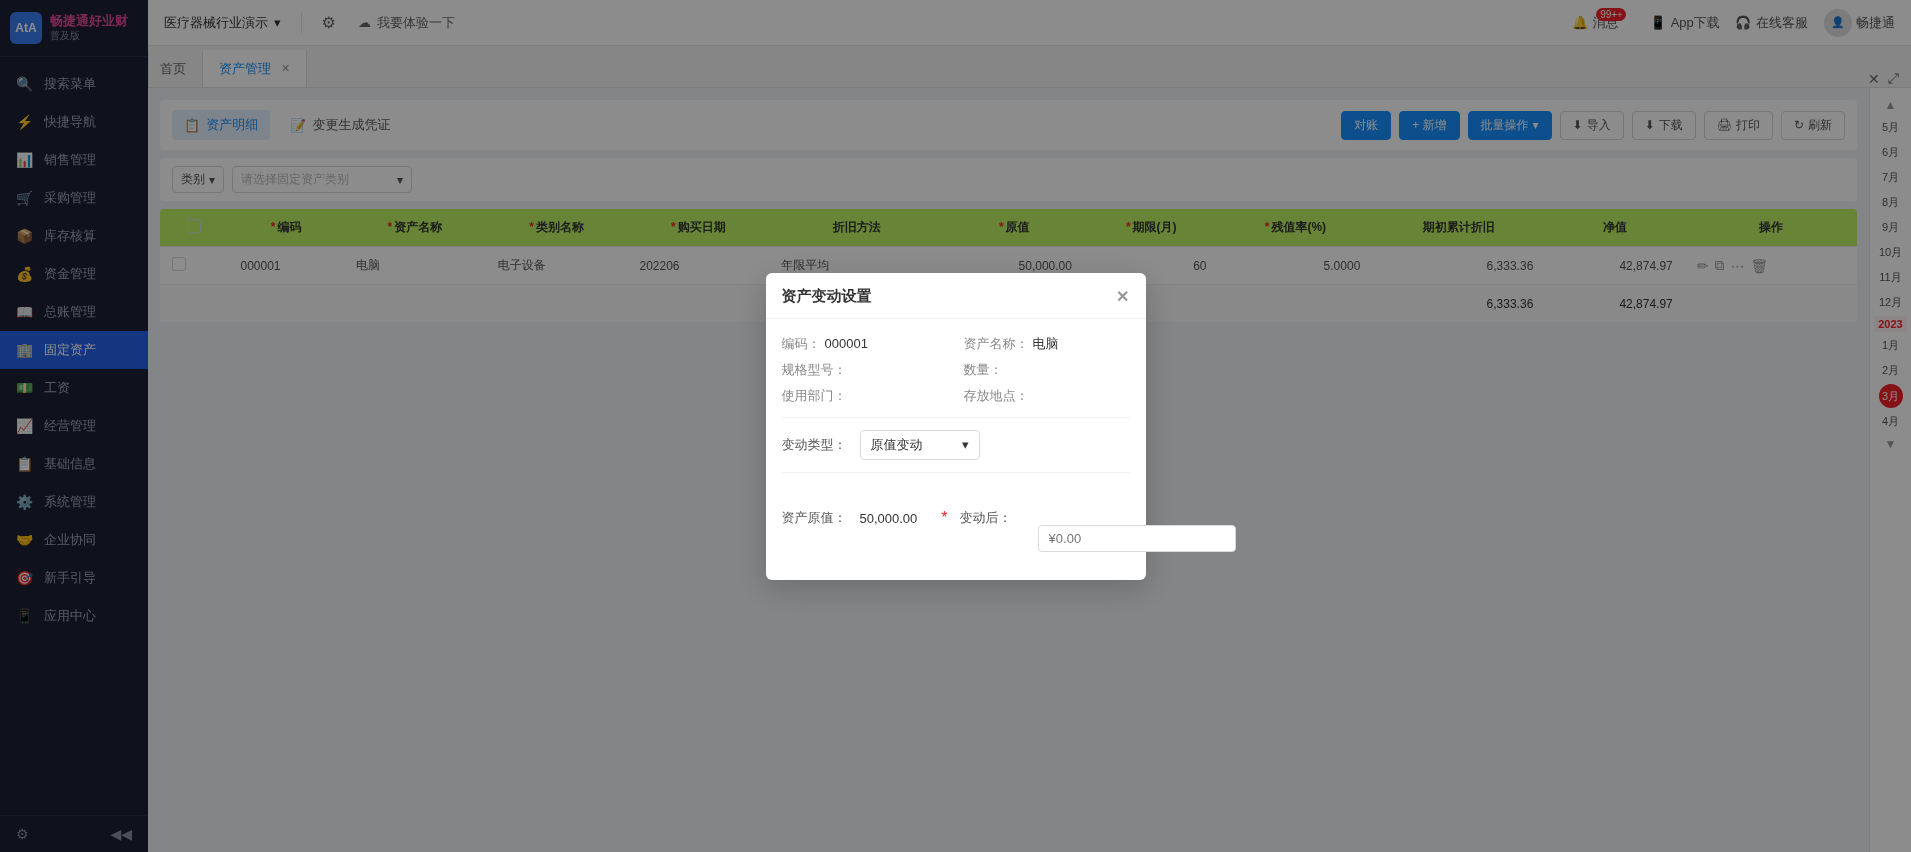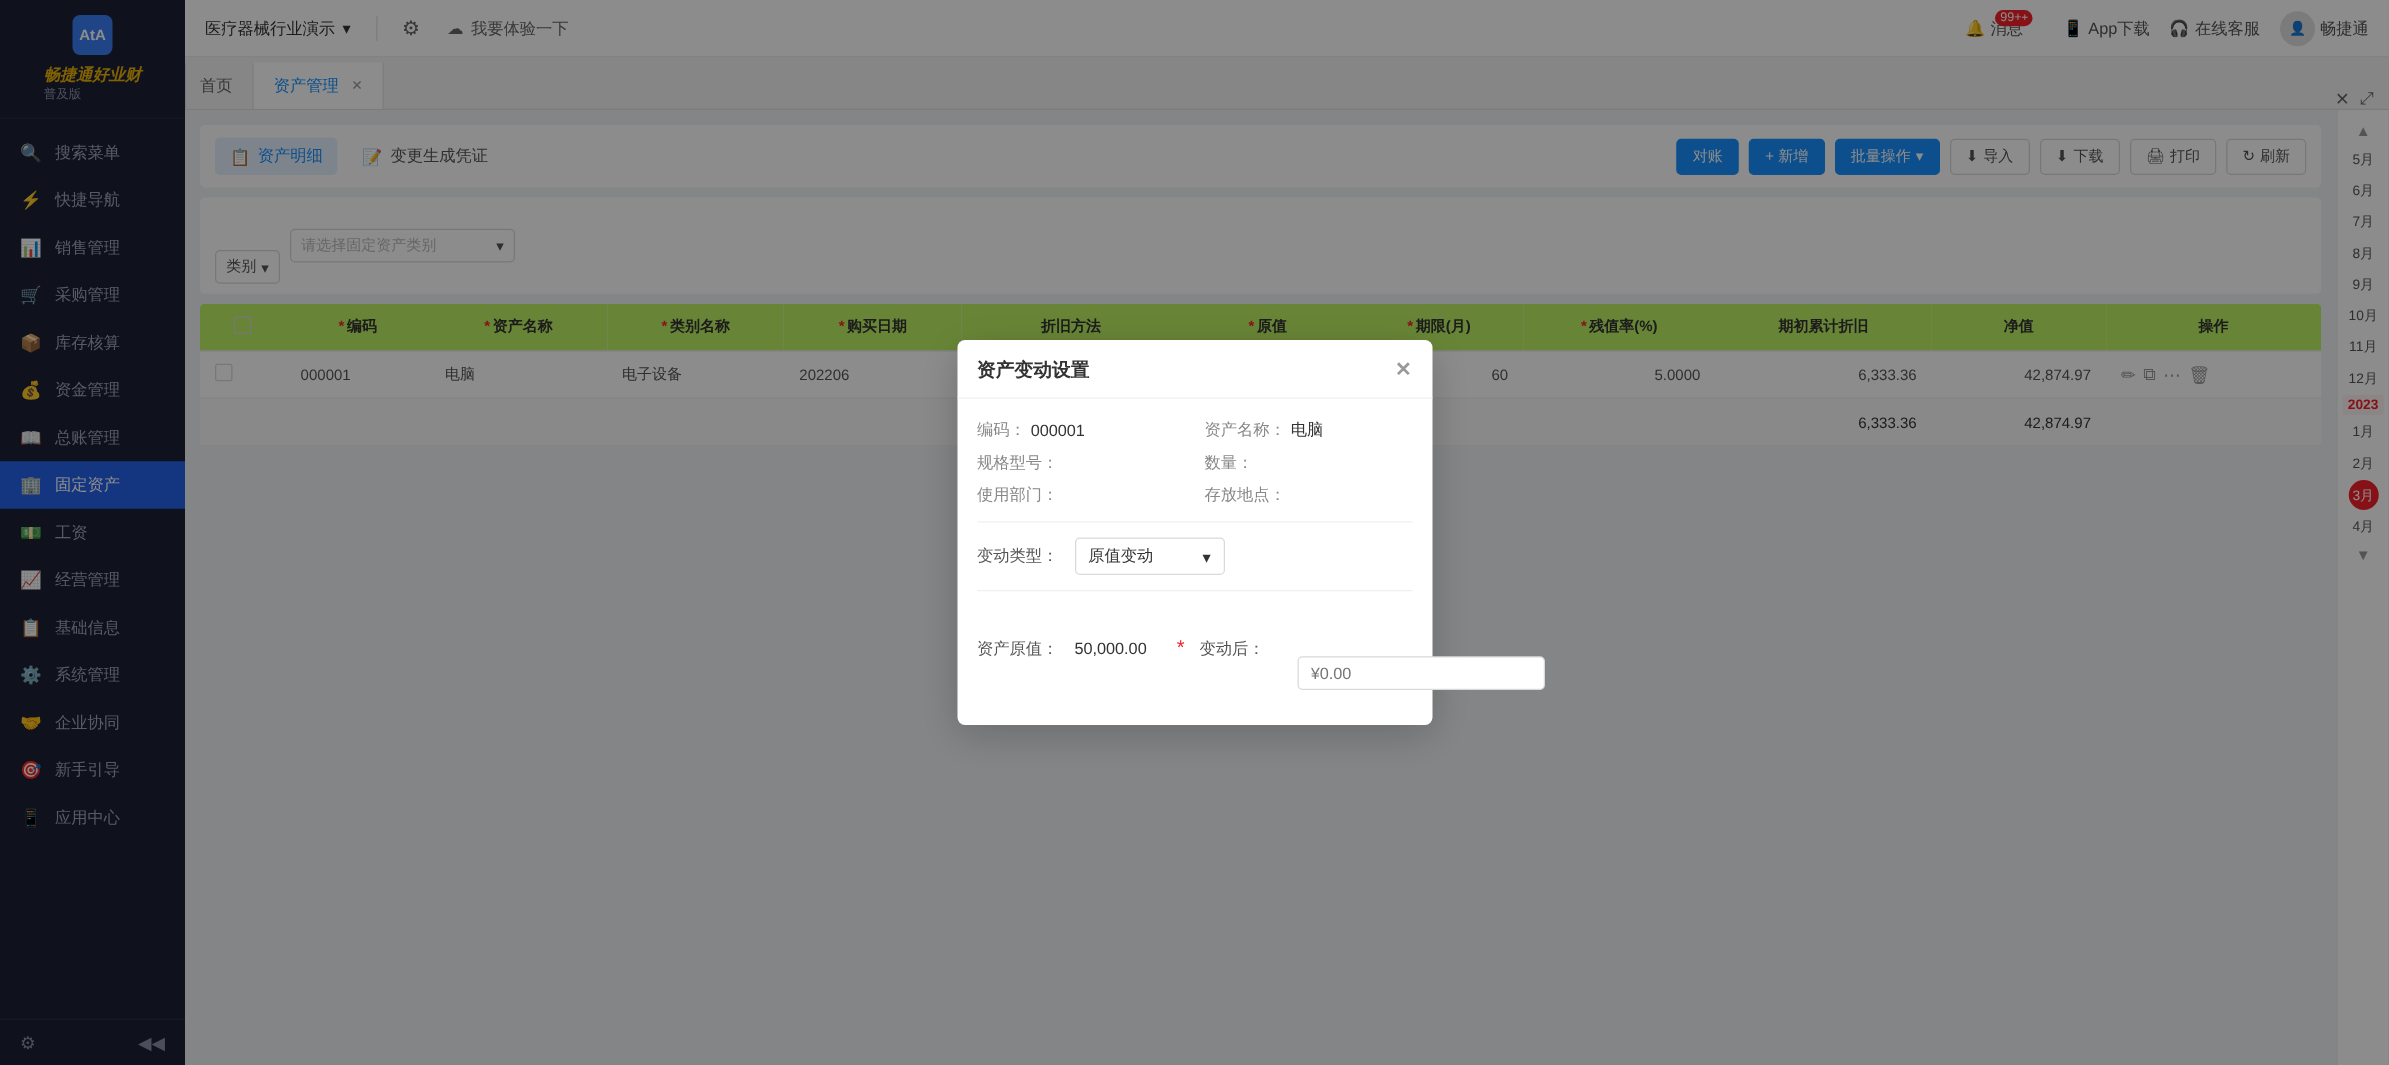--- a/index.html
+++ b/index.html
@@ -15,31 +15,30 @@
       flex-direction: column;
       color: #fff;
       position: relative;
     }
     .sidebar-header {
       padding: 12px 10px;
       display: flex;
       align-items: center;
       gap: 8px;
       border-bottom: 1px solid #2a2d45;
-      flex-direction: column;
     }
     .sidebar-logo-icon {
       width: 32px; height: 32px;
       background: #3b7ff5;
       border-radius: 6px;
       display: flex; align-items: center; justify-content: center;
       font-size: 12px; color: #fff; font-weight: bold;
     }
     .sidebar-title-area { display: flex; flex-direction: column; }
-    .sidebar-app-name { font-size: 13px; font-weight: bold; color: #eab308; line-height: 1.2; font-style: italic; }
+    .sidebar-app-name { font-size: 13px; font-weight: bold; color: #ec4899; line-height: 1.2; }
     .sidebar-version { font-size: 10px; color: #8b8fa8; }
 
     .sidebar-nav { flex: 1; overflow-y: auto; padding: 8px 0; }
     .sidebar-nav::-webkit-scrollbar { width: 4px; }
     .sidebar-nav::-webkit-scrollbar-thumb { background: #3a3d55; border-radius: 2px; }
 
     .sidebar-item {
       display: flex;
       align-items: center;
       gap: 10px;
@@ -230,21 +229,20 @@
       border-radius: 4px;
     }
     .filter-select {
       padding: 4px 8px;
       border: 1px solid #d9d9d9;
       border-radius: 4px;
       font-size: 12px;
       color: #555;
       display: flex; align-items: center; gap: 4px;
       cursor: pointer;
-      margin-top: 34px;
     }
     .filter-input {
       padding: 4px 8px;
       border: 1px solid #d9d9d9;
       border-radius: 4px;
       font-size: 12px;
       color: #555;
       display: flex; align-items: center; gap: 4px;
       cursor: pointer;
       min-width: 180px;

